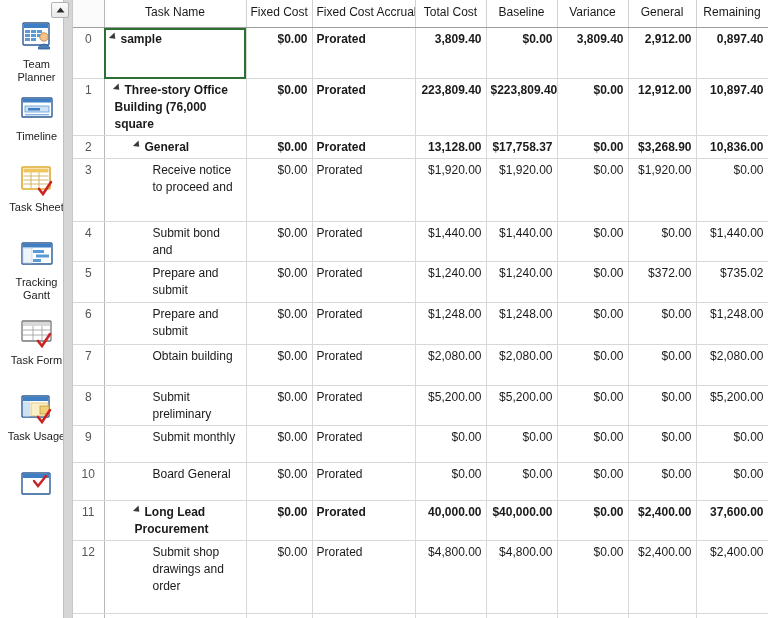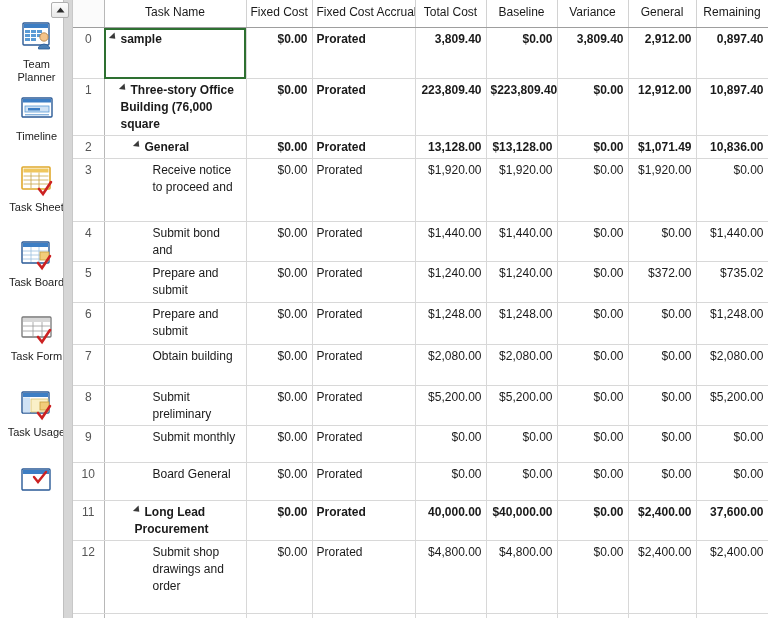--- a/index.html
+++ b/index.html
@@ -151,21 +151,21 @@
     overflow: hidden;
   }
   td.num {
     text-align: right;
   }
   td.accrual {
     text-align: left;
   }
   .bold { font-weight: bold; }
   .ind0 { padding-left: 6px; }
-  .ind1 { padding-left: 16px; }
+  .ind1 { padding-left: 10px; }
   .ind2 { padding-left: 30px; margin-left: 36px; }
   .ind3 { padding-left: 48px; }
   .tri {
     display: inline-block;
     width: 0; height: 0;
     border-left: 5px solid #3a3a3a;
     border-top: 4px solid transparent;
     border-bottom: 4px solid transparent;
     transform: rotate(45deg);
     margin-right: 5px;
@@ -241,39 +241,37 @@
             <line x1="5.5" y1="21" x2="30.5" y2="21"></line>
             <line x1="13" y1="9.5" x2="13" y2="25"></line>
               <line x1="21" y1="9.5" x2="21" y2="25"></line>
           </g>
           <path d="M21 26 l4 5 l8 -12" stroke="#cc2222" stroke-width="2.6" fill="none" stroke-linecap="round"></path>
         </svg>
       </div>
       <div class="sb-label">Task Sheet</div>
     </div>
 
-
-    <div class="sb-item" style="height:74px;">
-      <div class="sb-icon">
-        <svg width="38" height="34" viewBox="0 0 38 34">
-          <rect x="4" y="4" width="27" height="21" rx="1" fill="#ffffff" stroke="#2a5a96" stroke-width="1.4"></rect>
-          <rect x="5" y="5" width="25" height="4" fill="#3d7ec4"></rect>
-          <g stroke="#9dc0e0" stroke-width="0.8">
-            <line x1="5" y1="13" x2="30" y2="13"></line>
-              <line x1="5" y1="17" x2="30" y2="17"></line>
-              <line x1="5" y1="21" x2="30" y2="21"></line>
-            <line x1="13" y1="9" x2="13" y2="24"></line>
-              <line x1="21" y1="9" x2="21" y2="24"></line>
+    <div class="sb-item" style="height:78px;">
+      <div class="sb-icon">
+        <svg width="38" height="34" viewBox="0 0 38 34">
+          <rect x="4" y="5" width="30" height="21" rx="1" fill="#ffffff" stroke="#2a5a96" stroke-width="1.4"></rect>
+          <rect x="5" y="6" width="28" height="3.5" fill="#3d7ec4"></rect>
+          <rect x="5" y="10" width="9" height="15" fill="#eef4fb" stroke="#b8cfe6" stroke-width="0.7"></rect>
+          <g fill="#5b9bd5">
+            <rect x="15" y="12" width="11" height="3"></rect>
+            <rect x="18" y="16.5" width="13" height="3"></rect>
+            <rect x="15" y="21" width="8" height="3"></rect>
           </g>
-          <rect x="22" y="14" width="9" height="8" fill="#f2cd7a" stroke="#c99f3a" stroke-width="0.8"></rect>
-          <path d="M20 25 l4 5 l8 -12" stroke="#cc2222" stroke-width="2.6" fill="none" stroke-linecap="round"></path>
-        </svg>
-      </div>
-      <div class="sb-label">Task Board</div>
-    </div>
+        </svg>
+      </div>
+      <div class="sb-label">Tracking
+Gantt</div>
+    </div>
+
 
     <div class="sb-item" style="height:76px;">
       <div class="sb-icon">
         <svg width="38" height="34" viewBox="0 0 38 34">
           <rect x="4" y="5" width="29" height="20" rx="1" fill="#ffffff" stroke="#767676" stroke-width="1.3"></rect>
           <rect x="5" y="6" width="27" height="4" fill="#d8d8d8"></rect>
           <g stroke="#9a9a9a" stroke-width="0.8">
             <line x1="5" y1="14" x2="32" y2="14"></line>
               <line x1="5" y1="19" x2="32" y2="19"></line>
             <line x1="15" y1="10" x2="15" y2="24"></line>
@@ -361,23 +359,23 @@
             <td class="num bold">$0.00</td>
             <td class="num bold">12,912.00</td>
             <td class="num bold">10,897.40</td>
           </tr>
           <tr style="height: 21px;">
             <td class="rownum">2</td>
             <td class="name ind2 bold"><span class="tri"></span><span>General</span></td>
             <td class="num bold">$0.00</td>
             <td class="accrual bold">Prorated</td>
             <td class="num bold">13,128.00</td>
-            <td class="num bold">$13,128.00</td>
-            <td class="num bold">$0.00</td>
-            <td class="num bold">$1,071.49</td>
+            <td class="num bold">$17,758.37</td>
+            <td class="num bold">$0.00</td>
+            <td class="num bold">$3,268.90</td>
             <td class="num bold">10,836.00</td>
           </tr>
           <tr style="height: 63px;">
             <td class="rownum">3</td>
             <td class="name ind3"><span>Receive notice to proceed and</span></td>
             <td class="num">$0.00</td>
             <td class="accrual">Prorated</td>
             <td class="num">$1,920.00</td>
             <td class="num">$1,920.00</td>
             <td class="num">$0.00</td>

